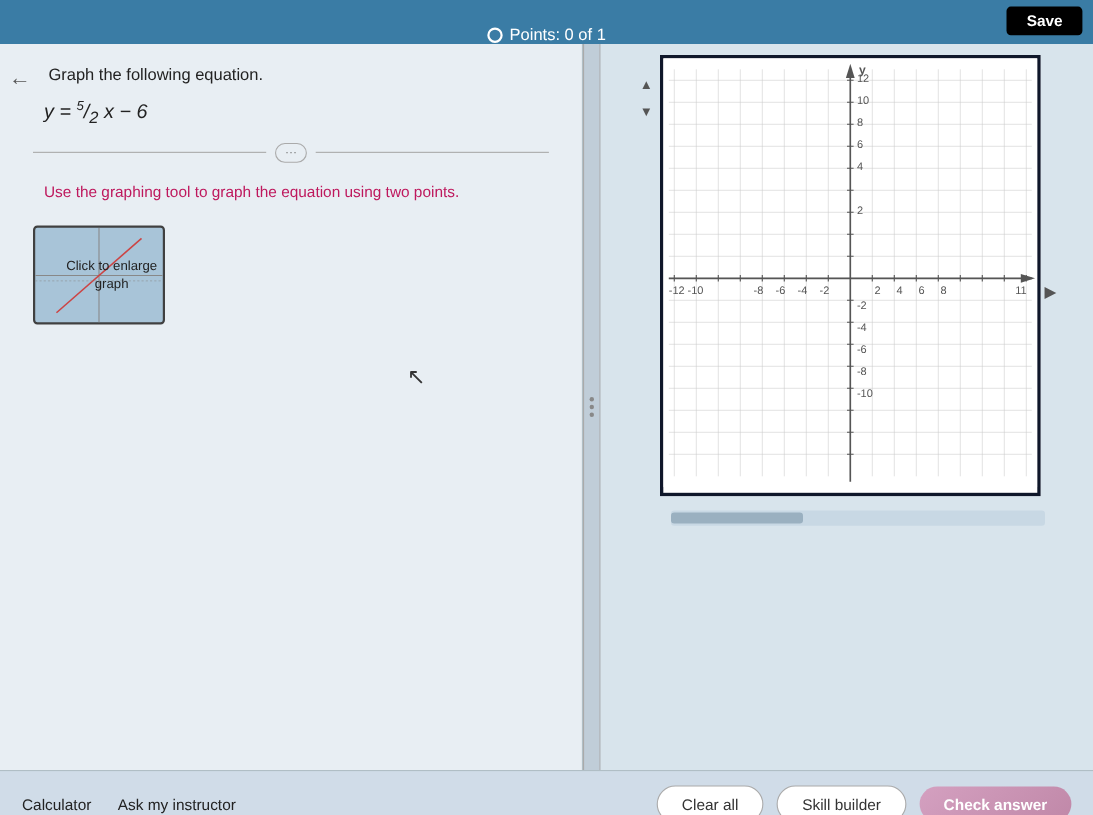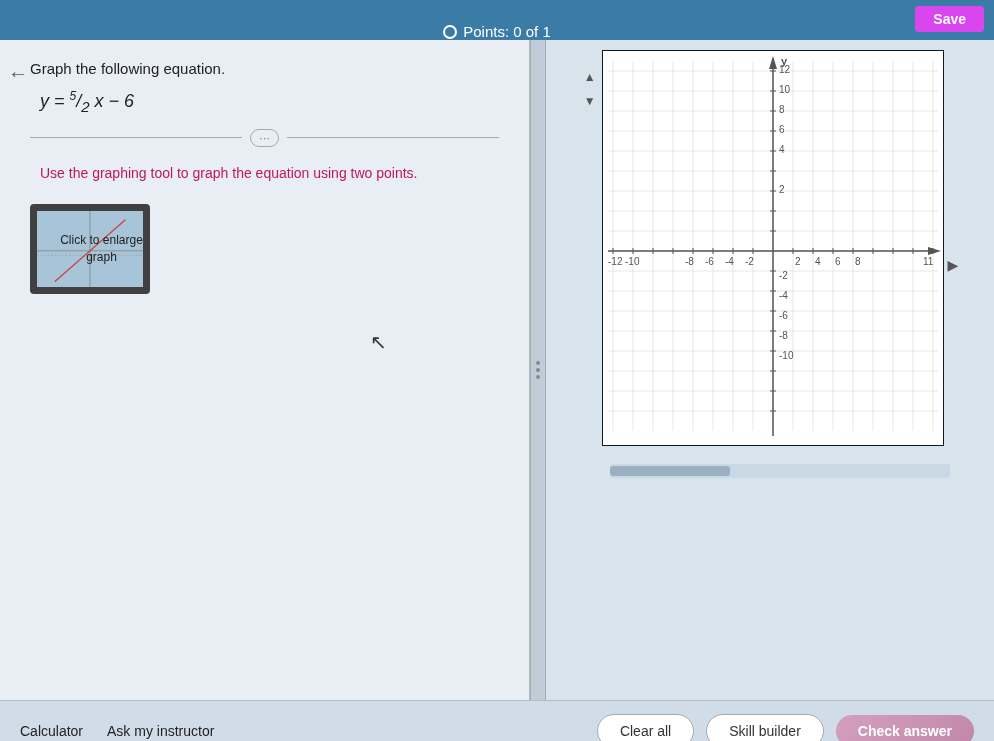--- a/index.html
+++ b/index.html
@@ -31,21 +31,21 @@
     .points-circle {
       width: 14px; height: 14px;
       border: 2px solid white;
       border-radius: 50%;
       display: inline-block;
     }
     .save-button {
       position: absolute;
       right: 10px;
       top: 6px;
-      background: #d946ef;
+      background: #000000;
       color: white;
       border: none;
       border-radius: 4px;
       padding: 5px 18px;
       font-size: 14px;
       cursor: pointer;
       font-weight: bold;
     }
 
     
@@ -70,21 +70,21 @@
       top: 20px;
       font-size: 20px;
       color: #555;
       cursor: pointer;
     }
 
     .question-text {
       font-size: 15px;
       color: #222;
       margin-bottom: 12px;
-      margin-left: 0;
+      margin-left: 14px;
     }
 
     .equation {
       font-size: 18px;
       color: #222;
       margin-bottom: 14px;
       margin-left: 10px;
       font-style: italic;
     }
     .equation sup {
@@ -116,21 +116,21 @@
       color: #be185d;
       margin-bottom: 20px;
       margin-left: 10px;
       line-height: 1.5;
     }
 
     .graph-thumbnail {
       width: 120px;
       height: 90px;
       background: #a8c4d8;
-      border: 7px solid #404040;
+      border: 2px solid #404040;
       border-radius: 4px;
       display: flex;
       align-items: center;
       justify-content: center;
       cursor: pointer;
       position: relative;
       overflow: hidden;
       padding-left: 23px;
     }
     .graph-thumbnail-label {
@@ -175,21 +175,21 @@
       display: flex;
       flex-direction: column;
       align-items: center;
       padding: 10px 10px 10px 10px;
       position: relative;
     }
 
     .graph-area {
       background: white;
       position: relative;
-      border: 1px solid #0f172a;
+      border: 3px solid #0f172a;
     }
 
     
     .scroll-up {
       width: 16px; height: 16px;
       color: #555;
       text-align: center;
       cursor: pointer;
       font-size: 12px;
       margin-bottom: 4px;

